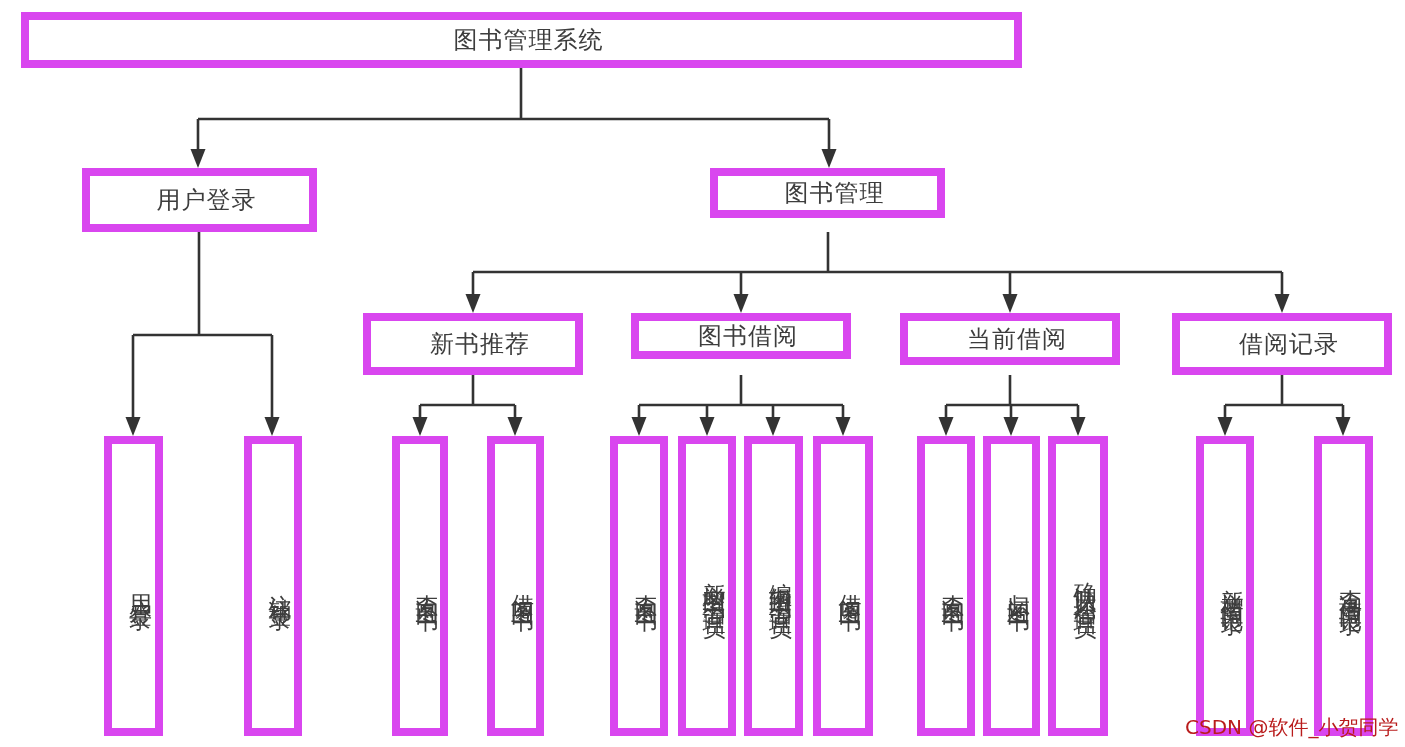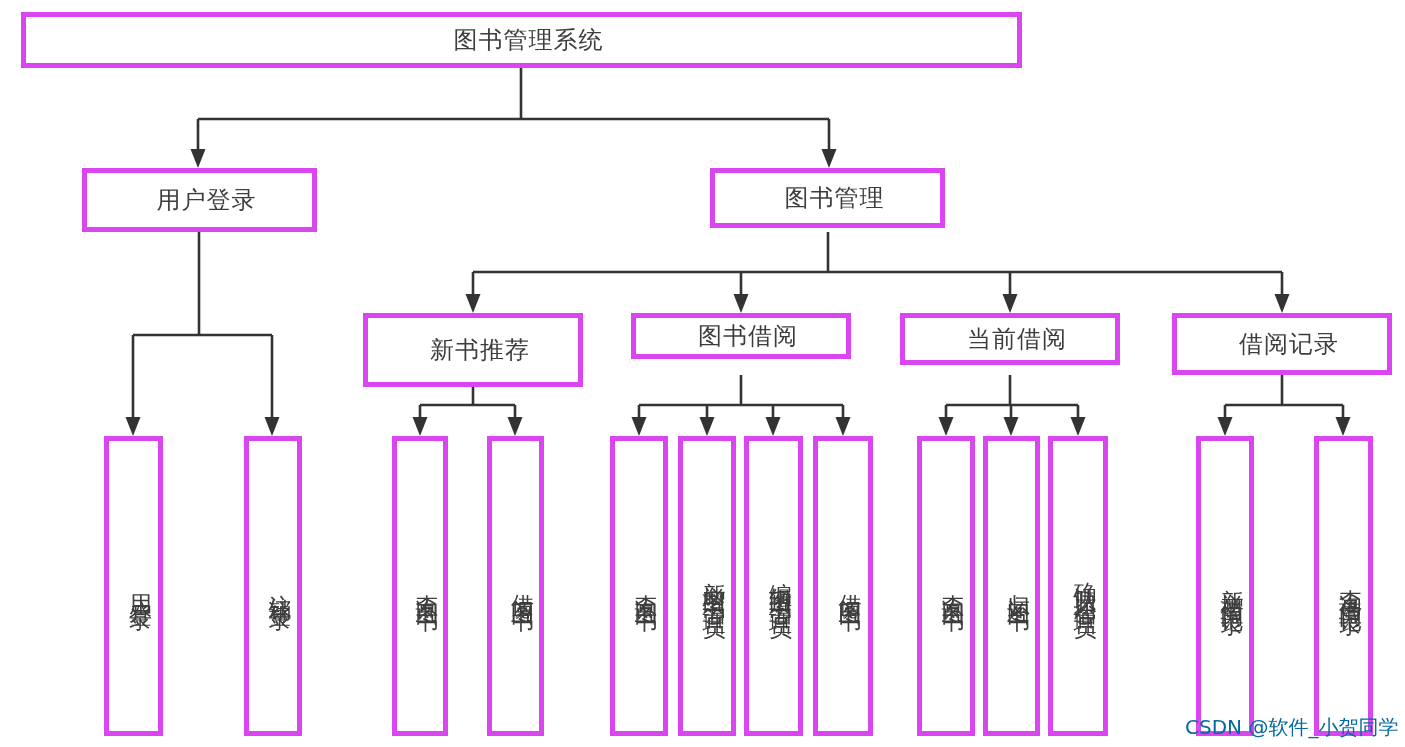--- a/index.html
+++ b/index.html
@@ -3,32 +3,32 @@
 <meta charset="utf-8">
 <style>
   html,body { margin:0; padding:0; background:#fff; }
   .canvas {
     position:relative; width:1405px; height:747px; background:#ffffff;
     font-family:"DejaVu Sans","Liberation Sans",sans-serif; overflow:hidden;
   }
   .connectors { position:absolute; left:0; top:0; width:1405px; height:747px; }
   .node {
     position:absolute; box-sizing:border-box; background:#ffffff;
-    border:5px solid #d946ef; color:#3d3d3d;
+    border:8px solid #d946ef; color:#3d3d3d;
     display:flex; align-items:center; justify-content:center;
     text-align:center; line-height:1.25;padding-left:14px;
   }
   .node.h { font-size:24px; letter-spacing:1px; }
   .node.v {
     font-size:23px; writing-mode:vertical-rl; text-orientation:mixed;
     letter-spacing:5px;
   }
   .watermark {
     position:absolute; left:1185px; top:714px; width:212px;
-    font-size:20px; color:#0369a1; white-space:nowrap; z-index:5;
+    font-size:20px; color:#b91c1c; white-space:nowrap; z-index:5;
   }
 </style>
 </head>
 <body>
 
 <div class="canvas">
 
   <svg class="connectors" width="1405" height="747" viewBox="0 0 1405 747">
     <g stroke="#333333" stroke-width="2.6" fill="none">
 
@@ -65,23 +65,23 @@
       <polygon points="1003.5,417 1018.5,417 1011,436"></polygon>
       <polygon points="1070.5,417 1085.5,417 1078,436"></polygon>
       <polygon points="1217.5,417 1232.5,417 1225,436"></polygon>
       <polygon points="1335.5,417 1350.5,417 1343,436"></polygon>
     </g>
   </svg>
 
   <div class="node h" style="left:21px;top:12px;width:1001px;height:56px">图书管理系统</div>
 
   <div class="node h" style="left:82px;top:168px;width:235px;height:64px">用户登录</div>
-  <div class="node h" style="left:710px;top:168px;width:235px;height:60px">图书管理</div>
+  <div class="node h" style="left:710px;top:168px;width:235px;height:50px">图书管理</div>
 
-  <div class="node h" style="left:363px;top:313px;width:220px;height:74px">新书推荐</div>
+  <div class="node h" style="left:363px;top:313px;width:220px;height:62px">新书推荐</div>
   <div class="node h" style="left:631px;top:313px;width:220px;height:46px">图书借阅</div>
   <div class="node h" style="left:900px;top:313px;width:220px;height:52px">当前借阅</div>
   <div class="node h" style="left:1172px;top:313px;width:220px;height:62px">借阅记录</div>
 
   <div class="node v" style="left:104px;top:436px;width:59px;height:300px">用户登录</div>
   <div class="node v" style="left:244px;top:436px;width:58px;height:300px">注销登录</div>
 
   <div class="node v" style="left:392px;top:436px;width:56px;height:300px">查询图书</div>
   <div class="node v" style="left:487px;top:436px;width:57px;height:300px">借阅图书</div>
 

